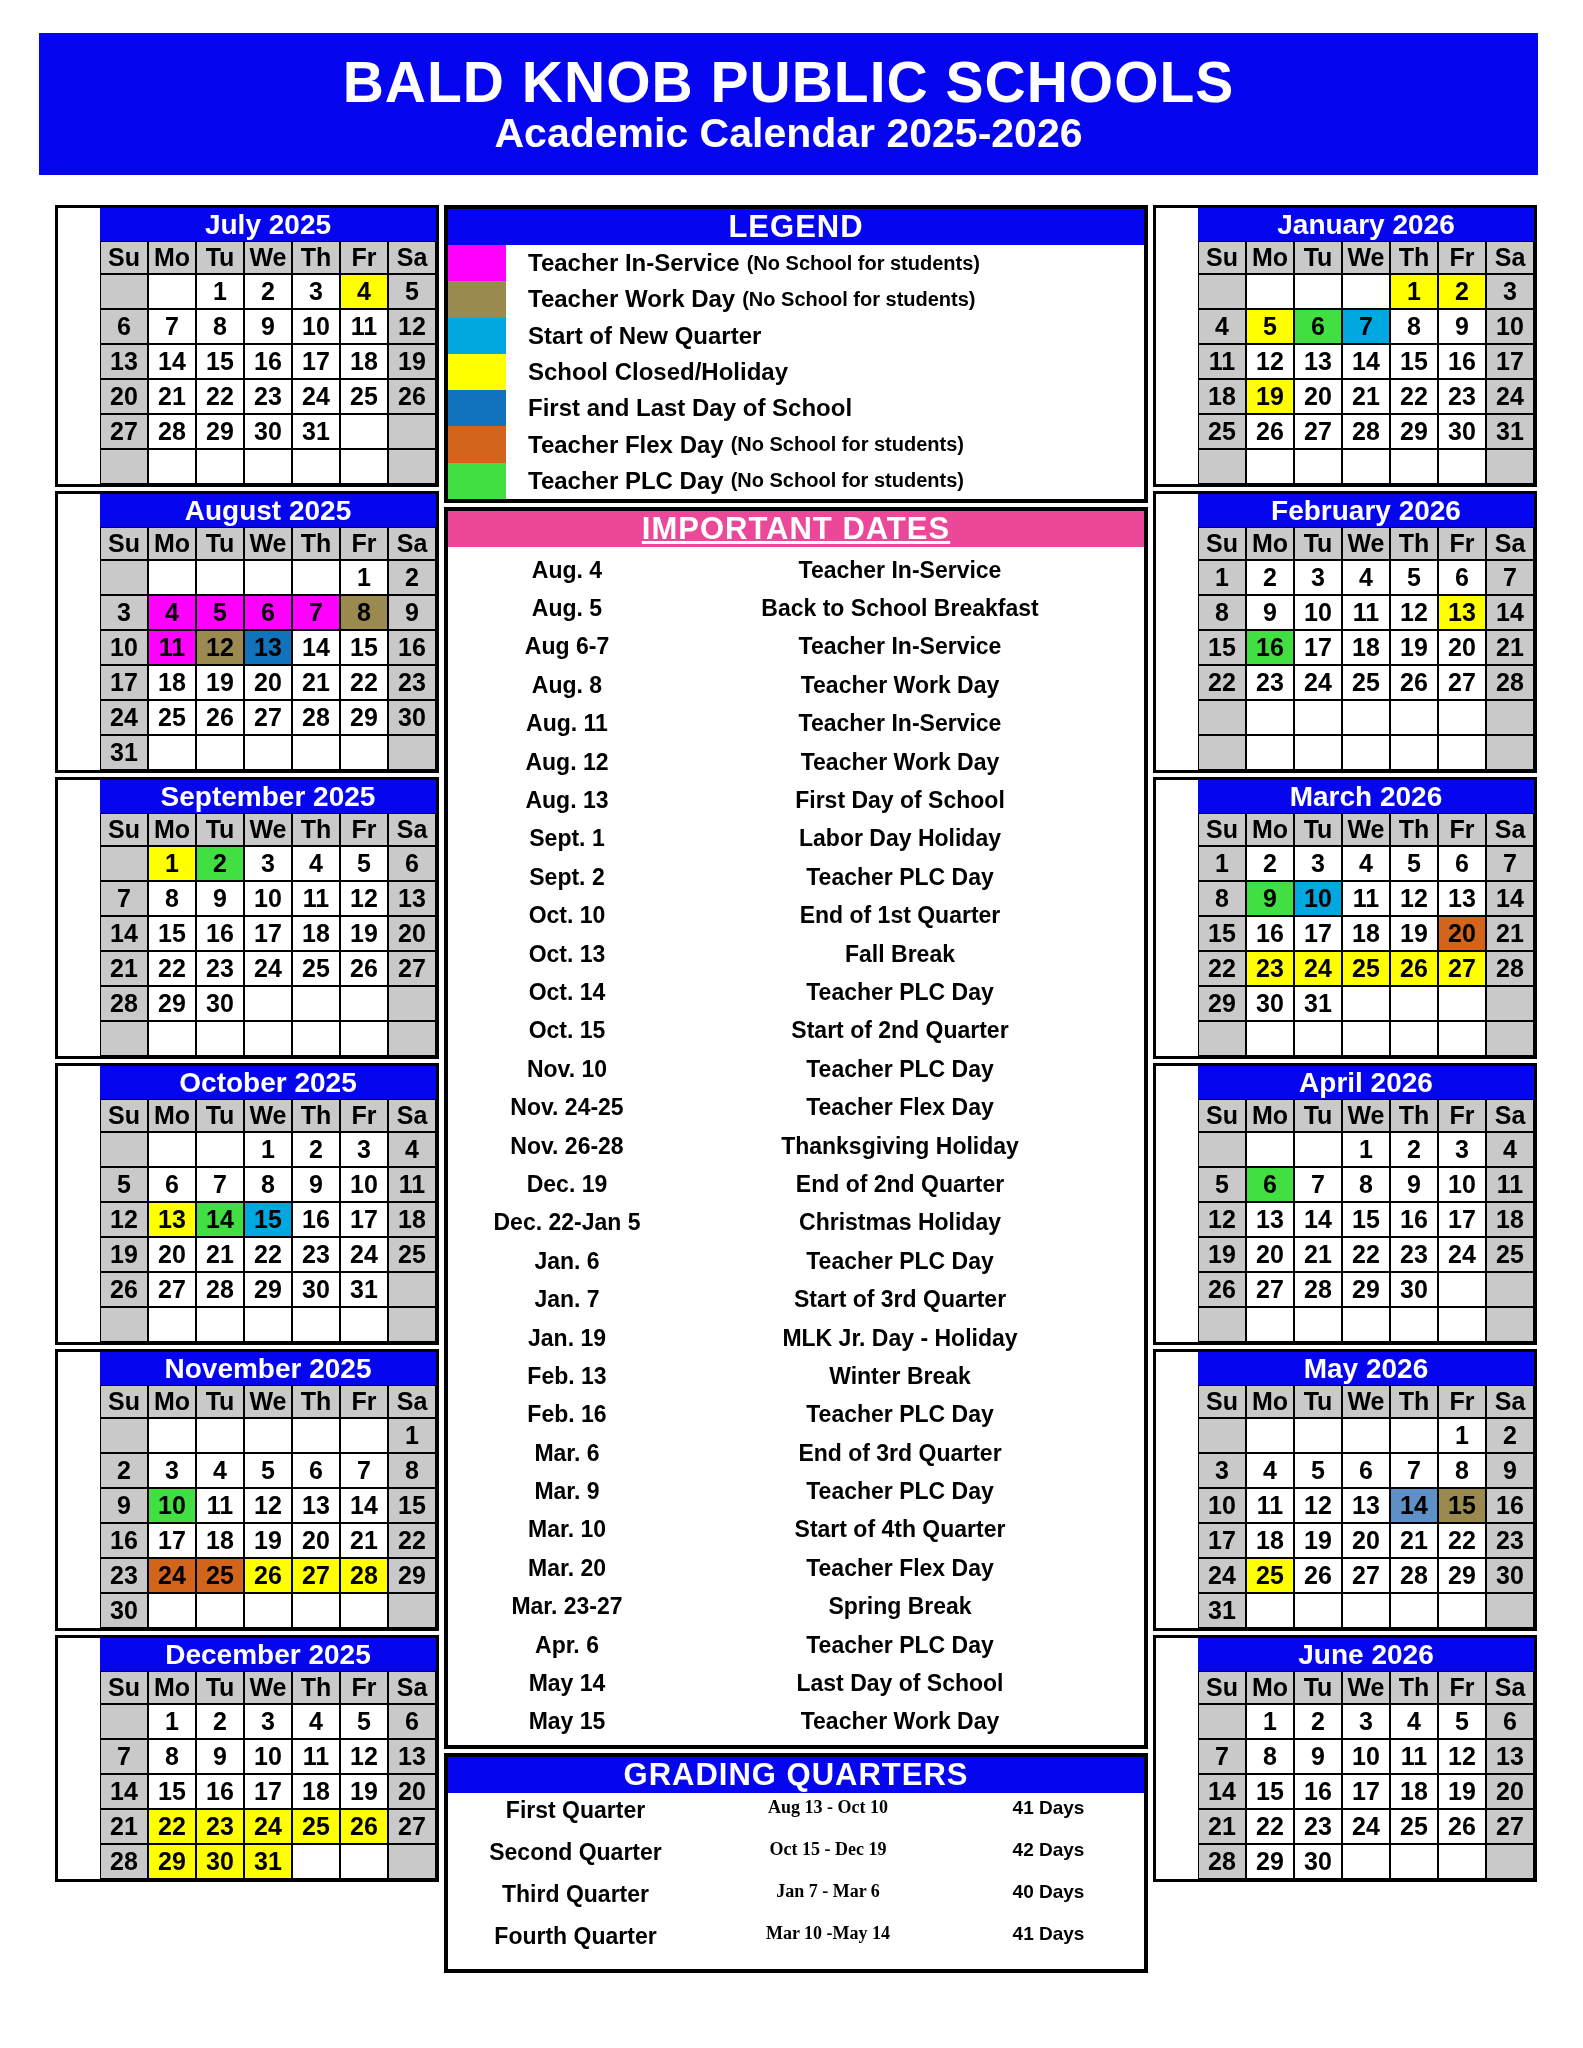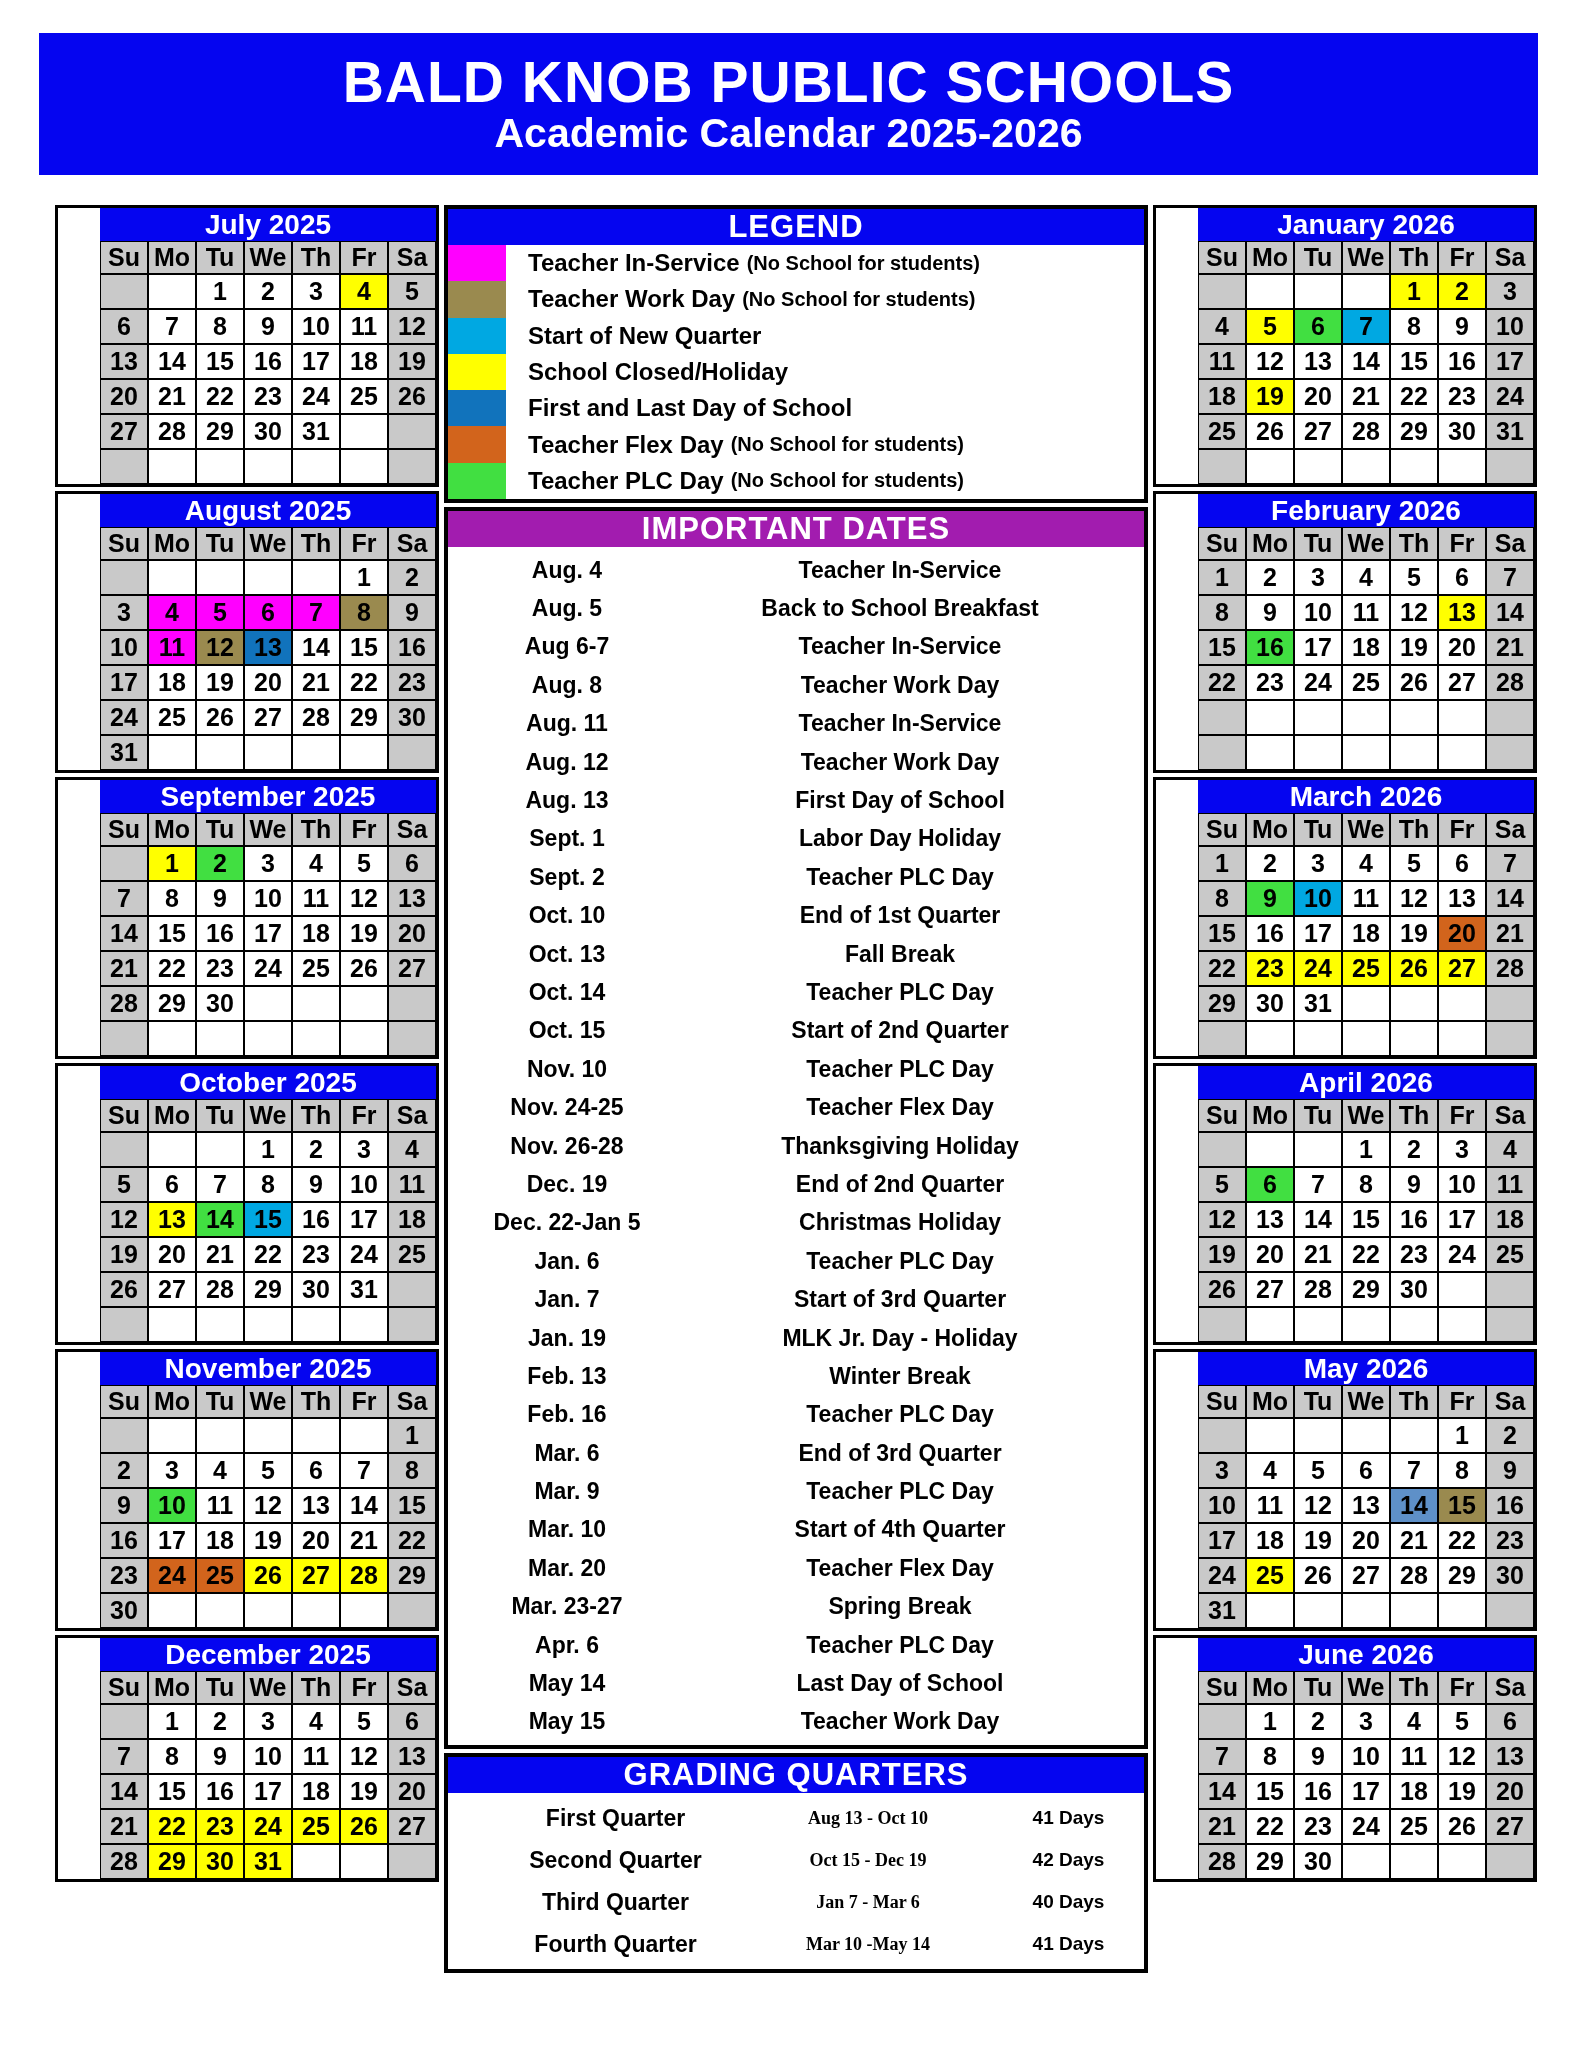--- a/index.html
+++ b/index.html
@@ -40,21 +40,21 @@
   .legend-body{height:254px;display:flex;flex-direction:column;}
   .legend-row{flex:1;display:flex;align-items:stretch;}
   .legend-swatch{width:58px;}
   .legend-text{flex:1;display:flex;align-items:center;padding-left:22px;font-size:24px;white-space:nowrap;}
   .legend-text .note{font-size:20px;margin-left:7px;}
   .important-body{height:1190px;display:flex;flex-direction:column;padding:4px 0;}
   .id-row{flex:1;display:flex;align-items:center;}
   .id-date{width:238px;text-align:center;font-size:23px;white-space:nowrap;}
   .id-event{flex:1;text-align:center;font-size:23px;padding-right:30px;white-space:nowrap;}
   .grading-body{height:168px;display:flex;flex-direction:column;padding:4px 0;}
-  .gq-row{flex:1;display:flex;align-items:center;margin-left:40px;}
+  .gq-row{flex:1;display:flex;align-items:flex-start;}
   .gq-name{width:255px;text-align:center;font-size:23px;}
   .gq-range{width:250px;text-align:center;font-size:18px;font-family:Liberation Serif, serif;}
   .gq-days{flex:1;text-align:center;font-size:19px;}
 </style>
 </head>
 <body>
 
 <div class="banner" style="background: rgb(5, 5, 240);">
   <div class="school">BALD KNOB PUBLIC SCHOOLS</div>
   <div class="sub">Academic Calendar 2025-2026</div>
@@ -427,21 +427,21 @@
           <div class="legend-row">
             <div class="legend-swatch" style="background: rgb(65, 223, 65);"></div>
             <div class="legend-text">
               <span>Teacher PLC Day</span>
               <span class="note">(No School for students)</span>
             </div>
           </div>
         </div>
     </div>
     <div class="panel">
-      <div class="panel-title" style="background: #a21caf;">IMPORTANT DATES</div>
+      <div class="panel-title" style="background: #ec4899; text-decoration: underline;">IMPORTANT DATES</div>
       <div class="important-body" id="important-body">
           <div class="id-row">
             <div class="id-date">Aug. 4</div>
             <div class="id-event">Teacher In-Service</div>
           </div>
           <div class="id-row">
             <div class="id-date">Aug. 5</div>
             <div class="id-event">Back to School Breakfast</div>
           </div>
           <div class="id-row">

